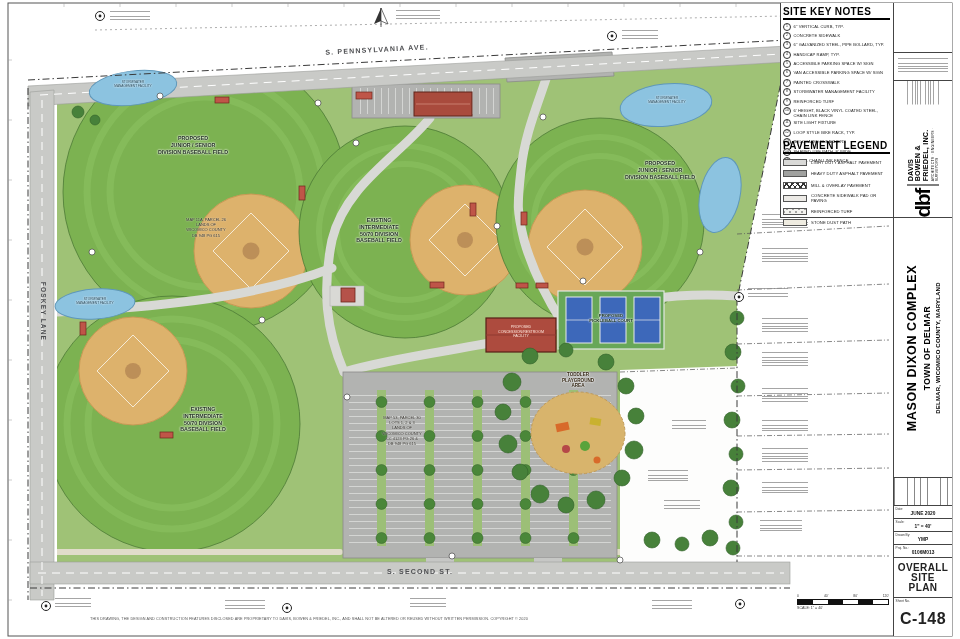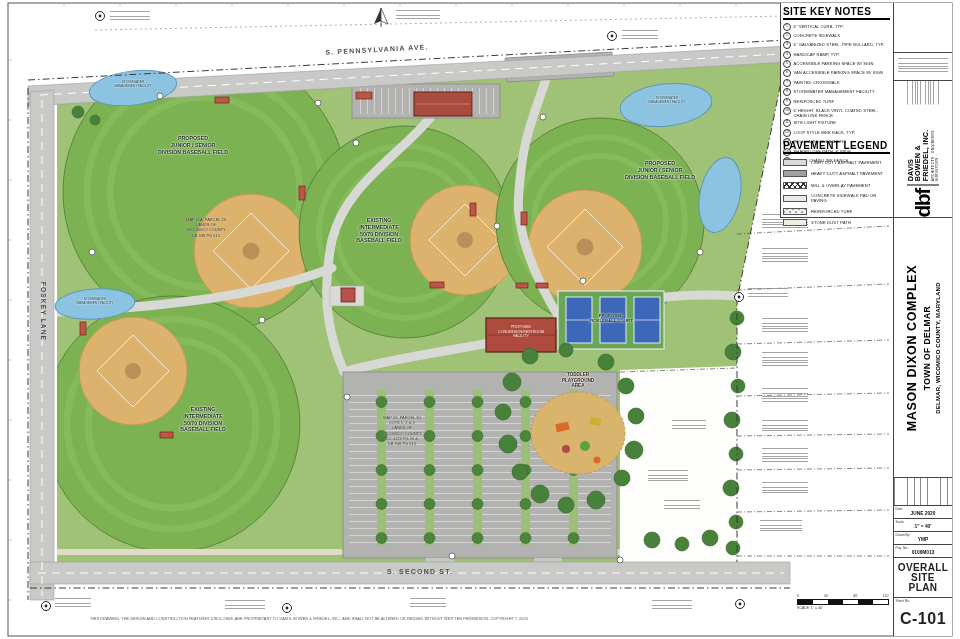--- a/index.html
+++ b/index.html
@@ -561,21 +561,21 @@
       </div>
       <div class="tbrow">
         <span class="tbk">Proj. No.:</span>
         <span class="tbv">0106M013</span>
       </div>
     </div>
     <div class="tbsec sheettitle" style="height:40px;">OVERALL SITE
 PLAN</div>
     <div class="tbsec" style="height:37px;border-bottom:none;">
       <span class="tbk">Sheet No.</span>
-      <div class="sheetno">C-101</div>
+      <div class="sheetno">C-148</div>
     </div>
   </div>
 
   <div class="scalebar">
     <div class="sb-ticks">
       <span>0</span>
       <span>40'</span>
       <span>80'</span>
       <span>120'</span>
     </div>

